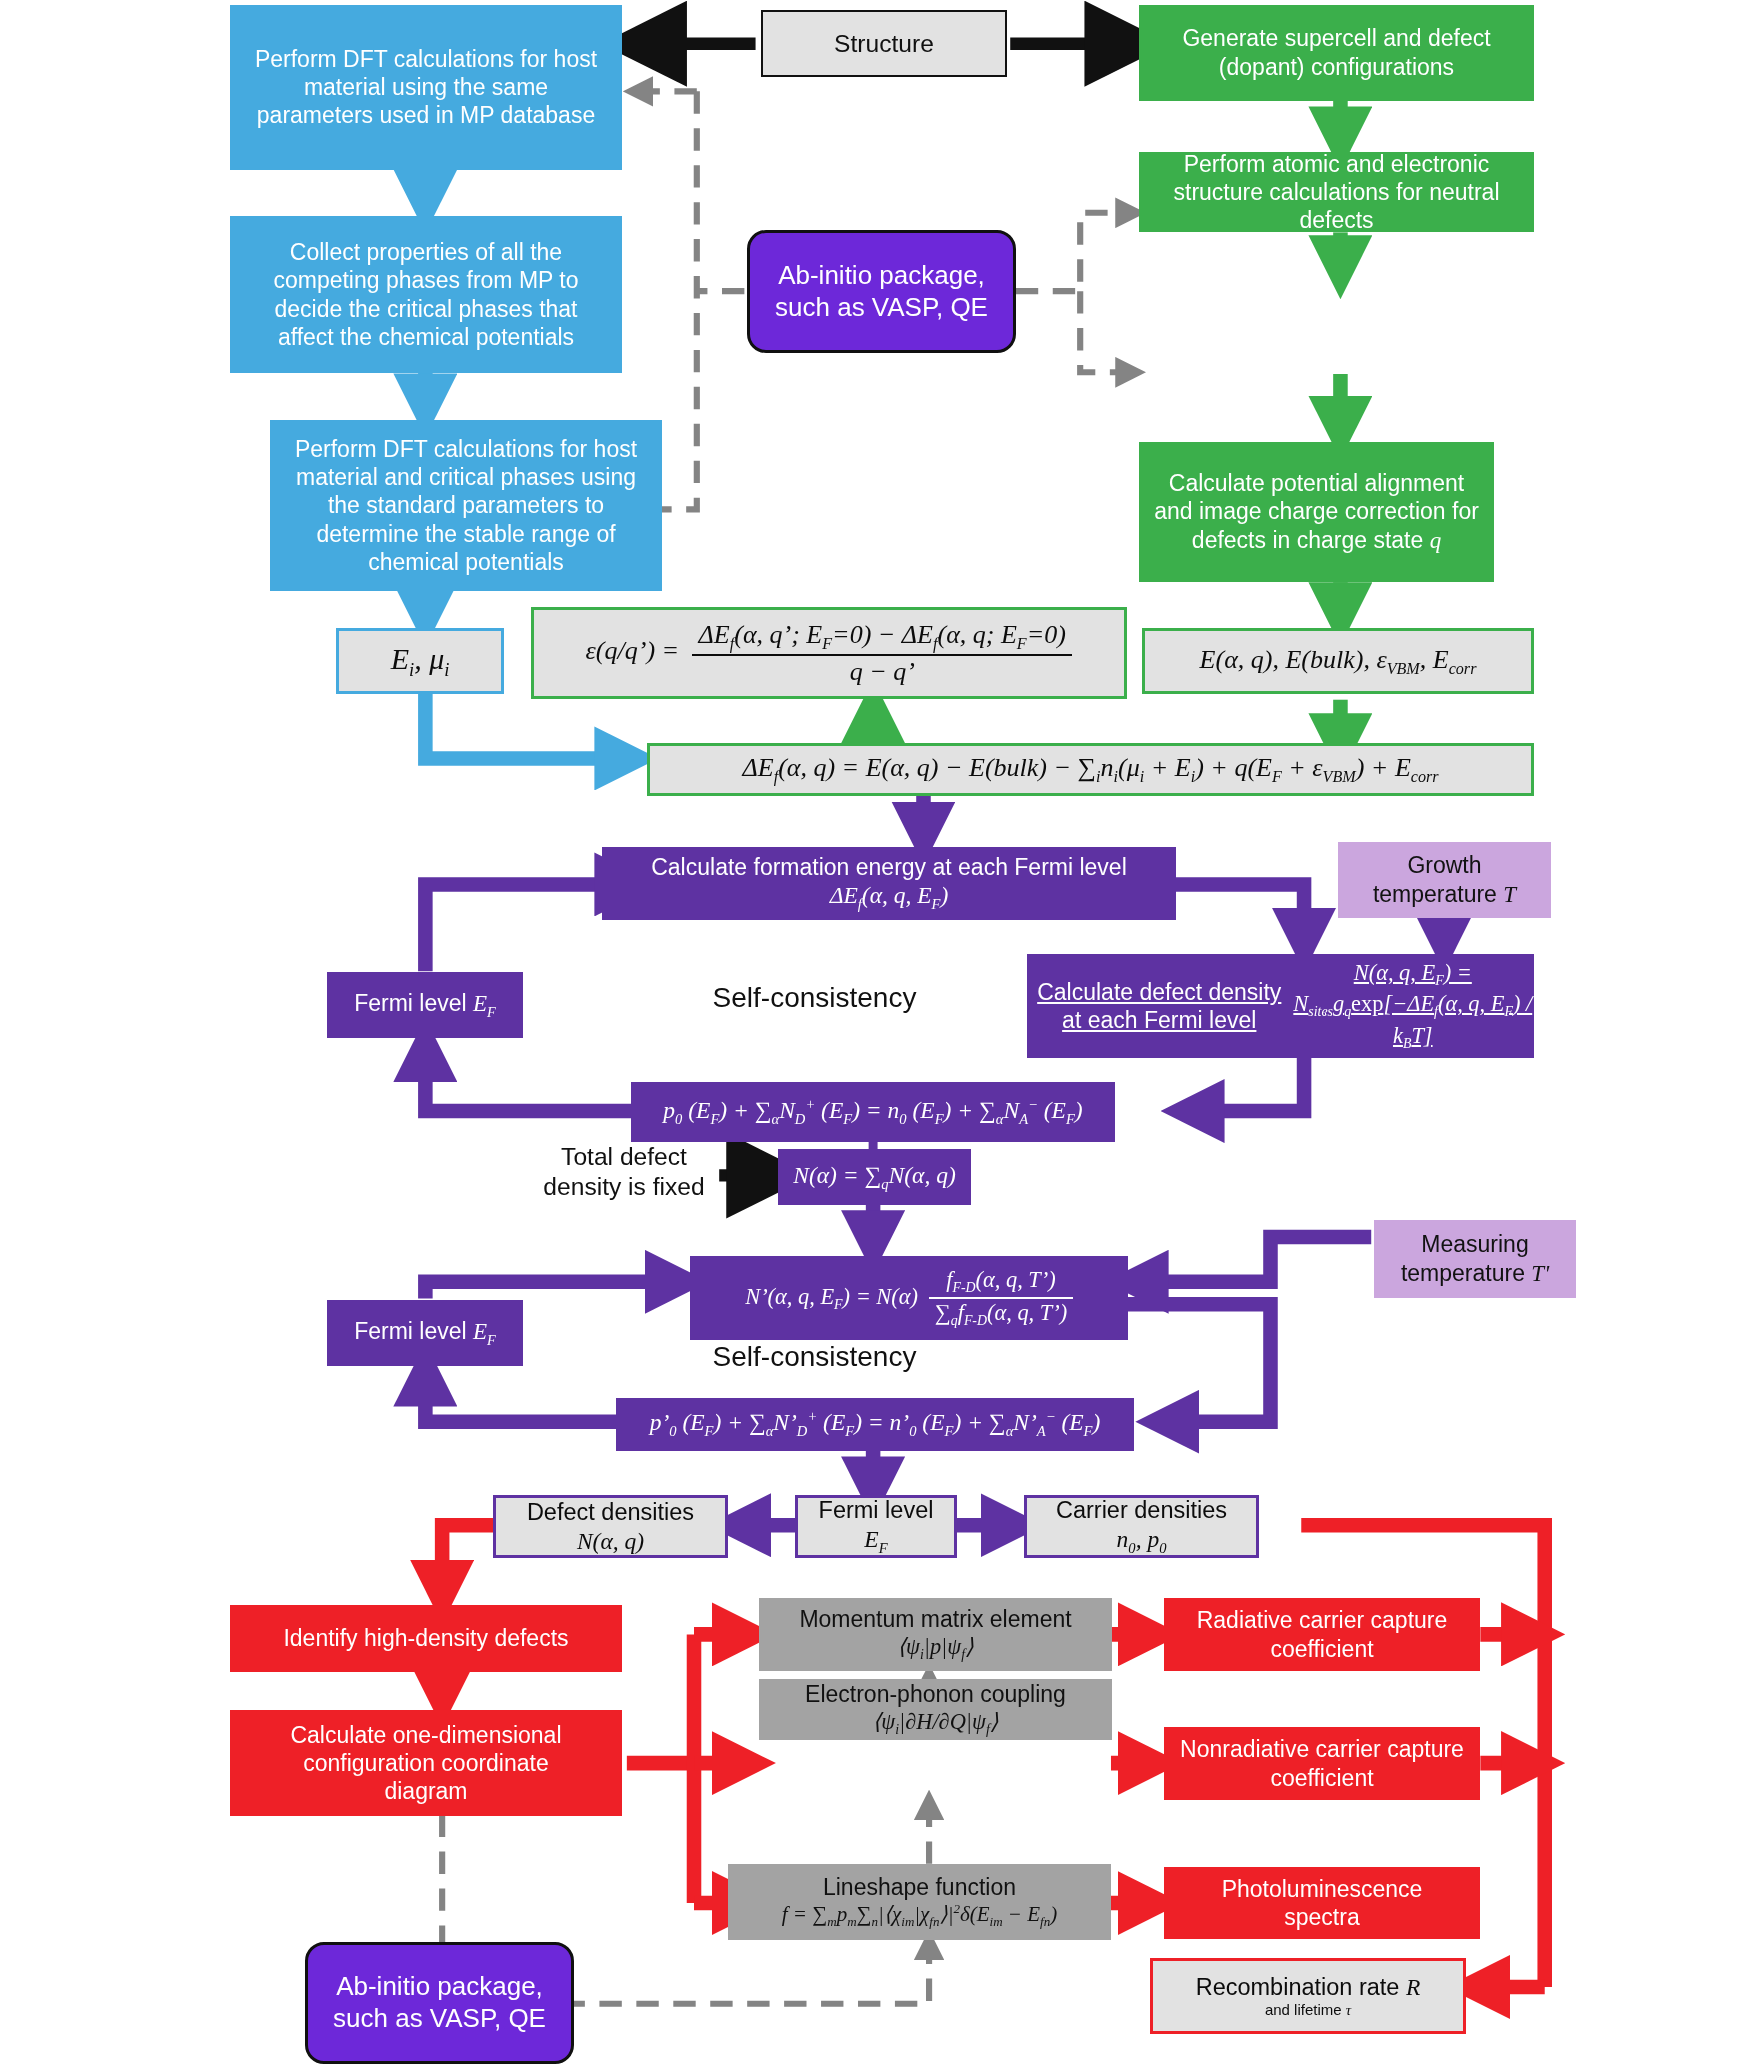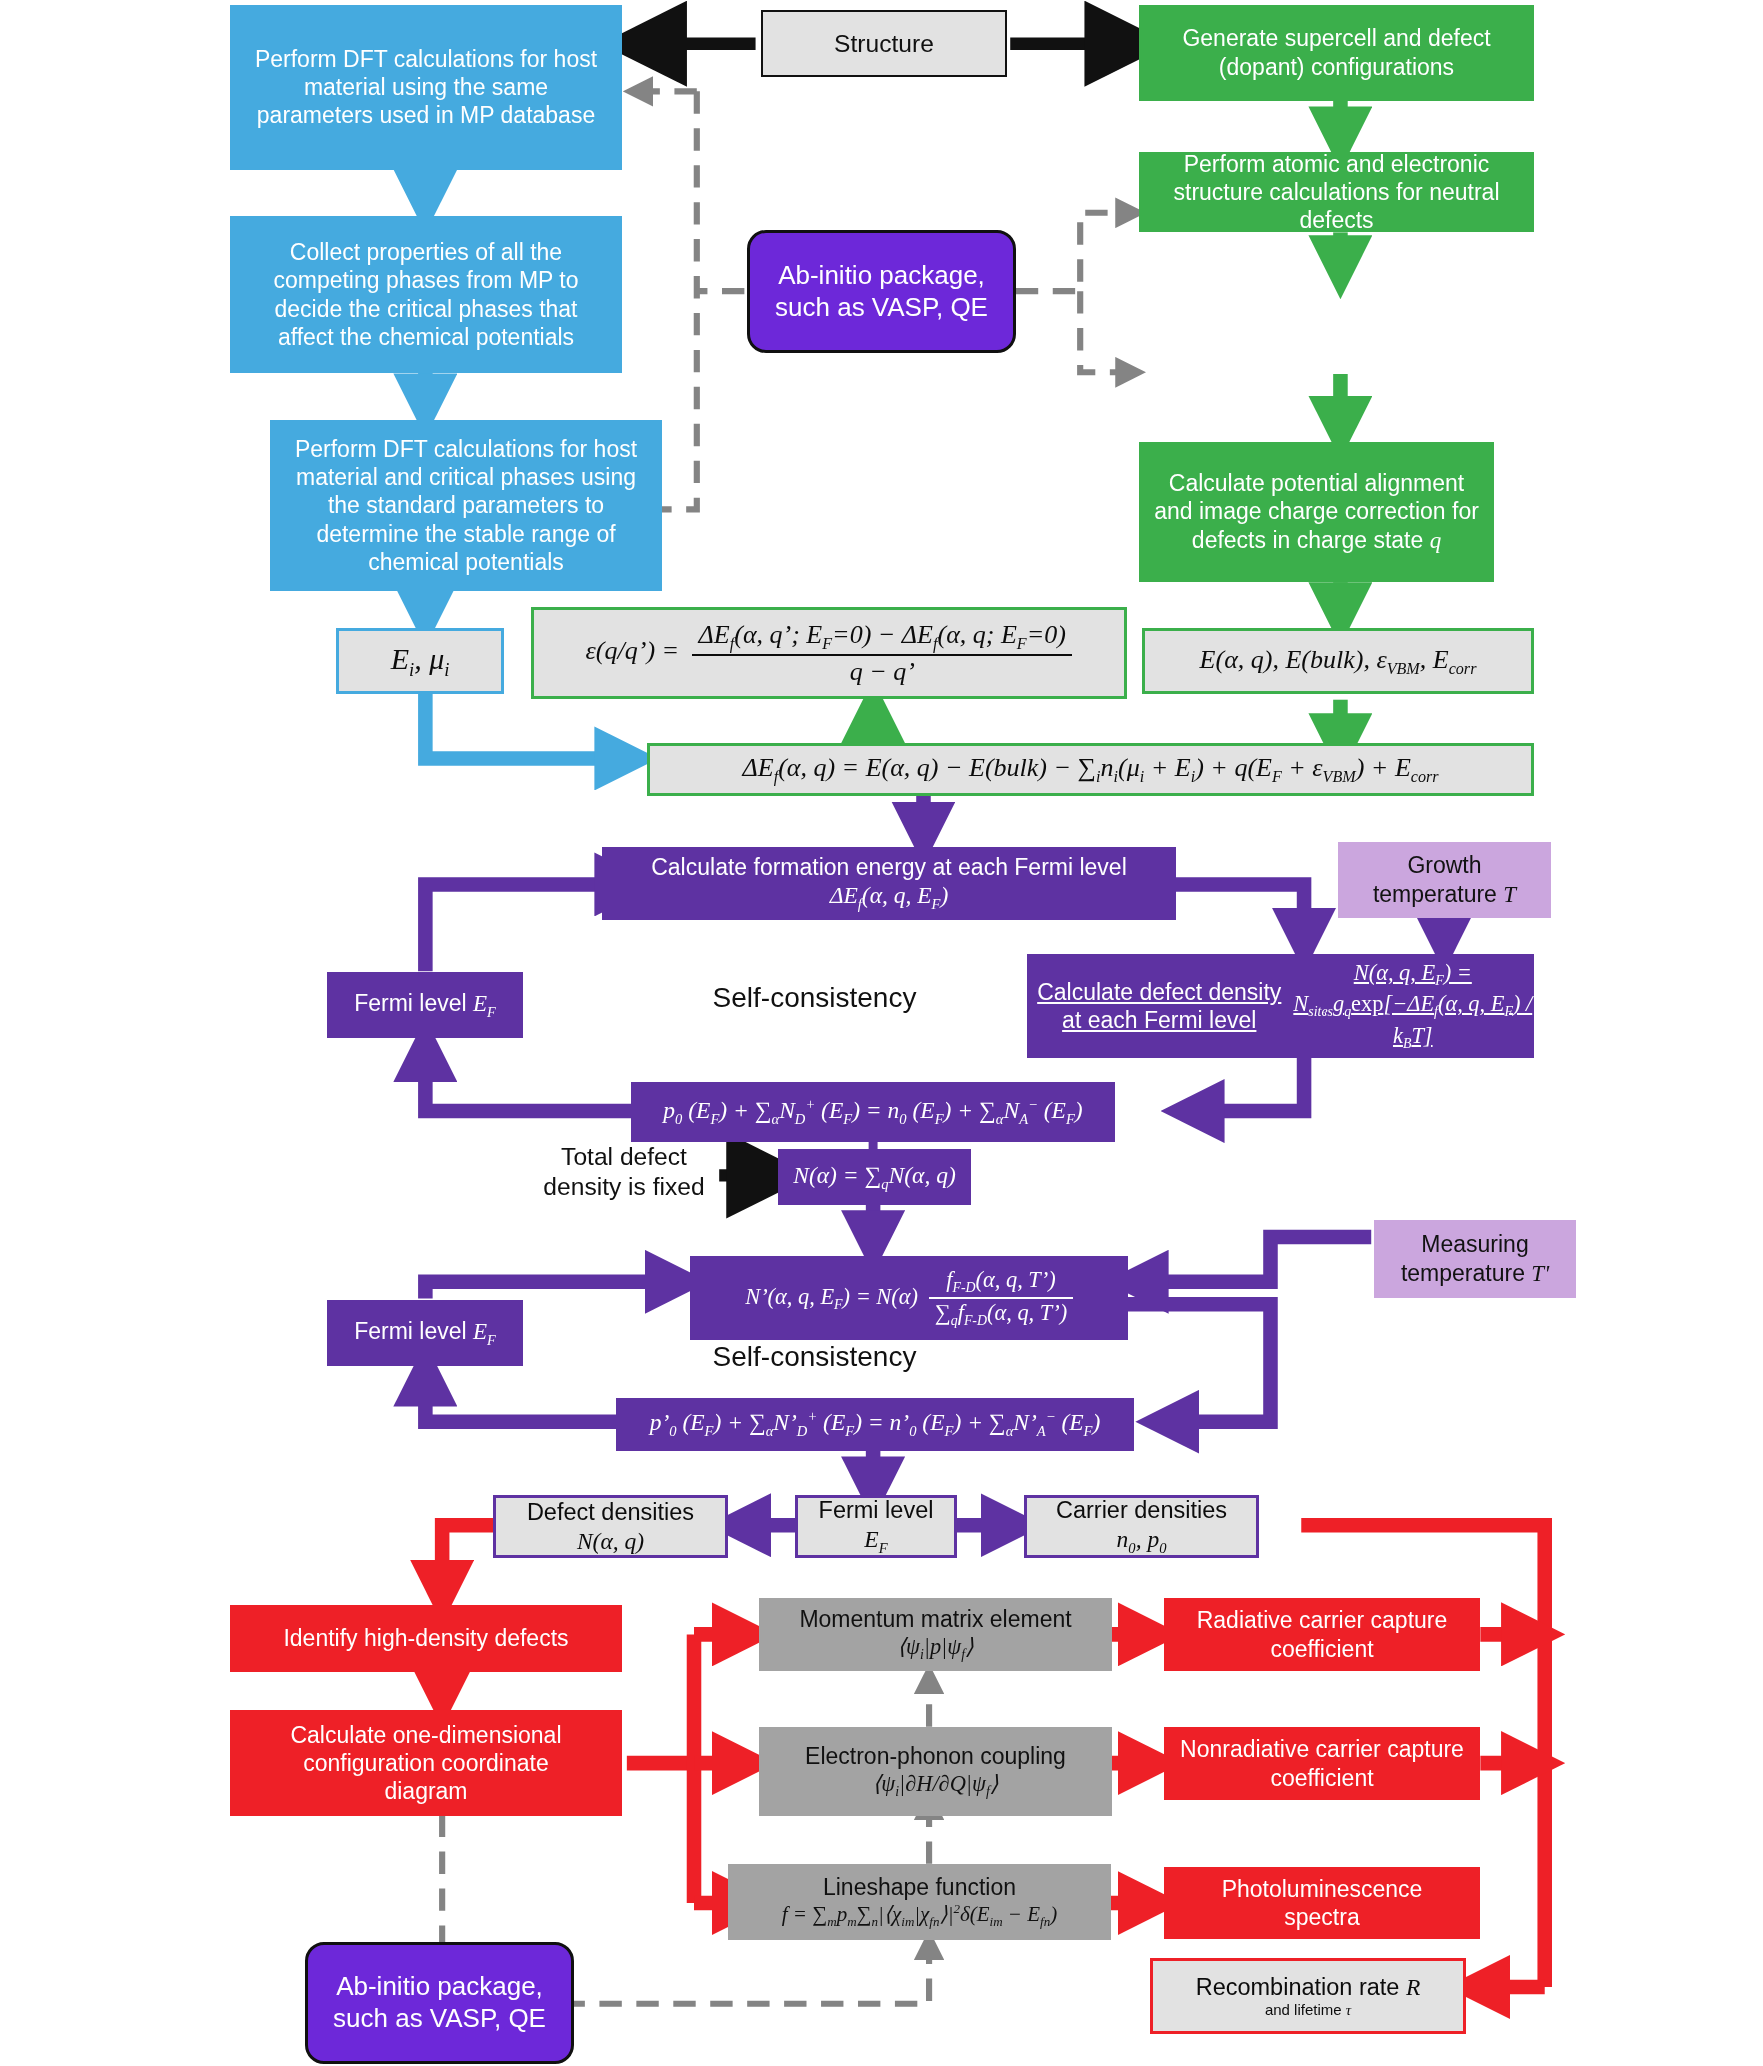--- a/index.html
+++ b/index.html
@@ -299,21 +299,21 @@
     <span>Calculate one-dimensional</span>
     <span>configuration coordinate</span>
     <span>diagram</span>
   </div>
 
   <div class="box pink" style="left:759px;top:1598px;width:353px;height:73px;flex-direction:column;">
     <span>Momentum matrix element</span>
     <span class="math" style="font-size:22.4px;">⟨ψ<sub>i</sub>|p|ψ<sub>f</sub>⟩</span>
   </div>
 
-  <div class="box pink" style="left:759px;top:1727px;width:353px;height:89px;flex-direction:column;">
+  <div class="box pink" style="left:759px;top:1679px;width:353px;height:61px;flex-direction:column;">
     <span>Electron-phonon coupling</span>
     <span class="math" style="font-size:22.4px;">⟨ψ<sub>i</sub>|∂H/∂Q|ψ<sub>f</sub>⟩</span>
   </div>
 
   <div class="box pink" style="left:728px;top:1864px;width:383px;height:76px;flex-direction:column;">
     <span>Lineshape function</span>
     <span class="math" style="font-size:21px;">
       f = ∑<sub>m</sub>p<sub>m</sub>∑<sub>n</sub>|⟨χ<sub>im</sub>|χ<sub>fn</sub>⟩|<sup>2</sup>δ(E<sub>im</sub> − E<sub>fn</sub>)
     </span>
   </div>

